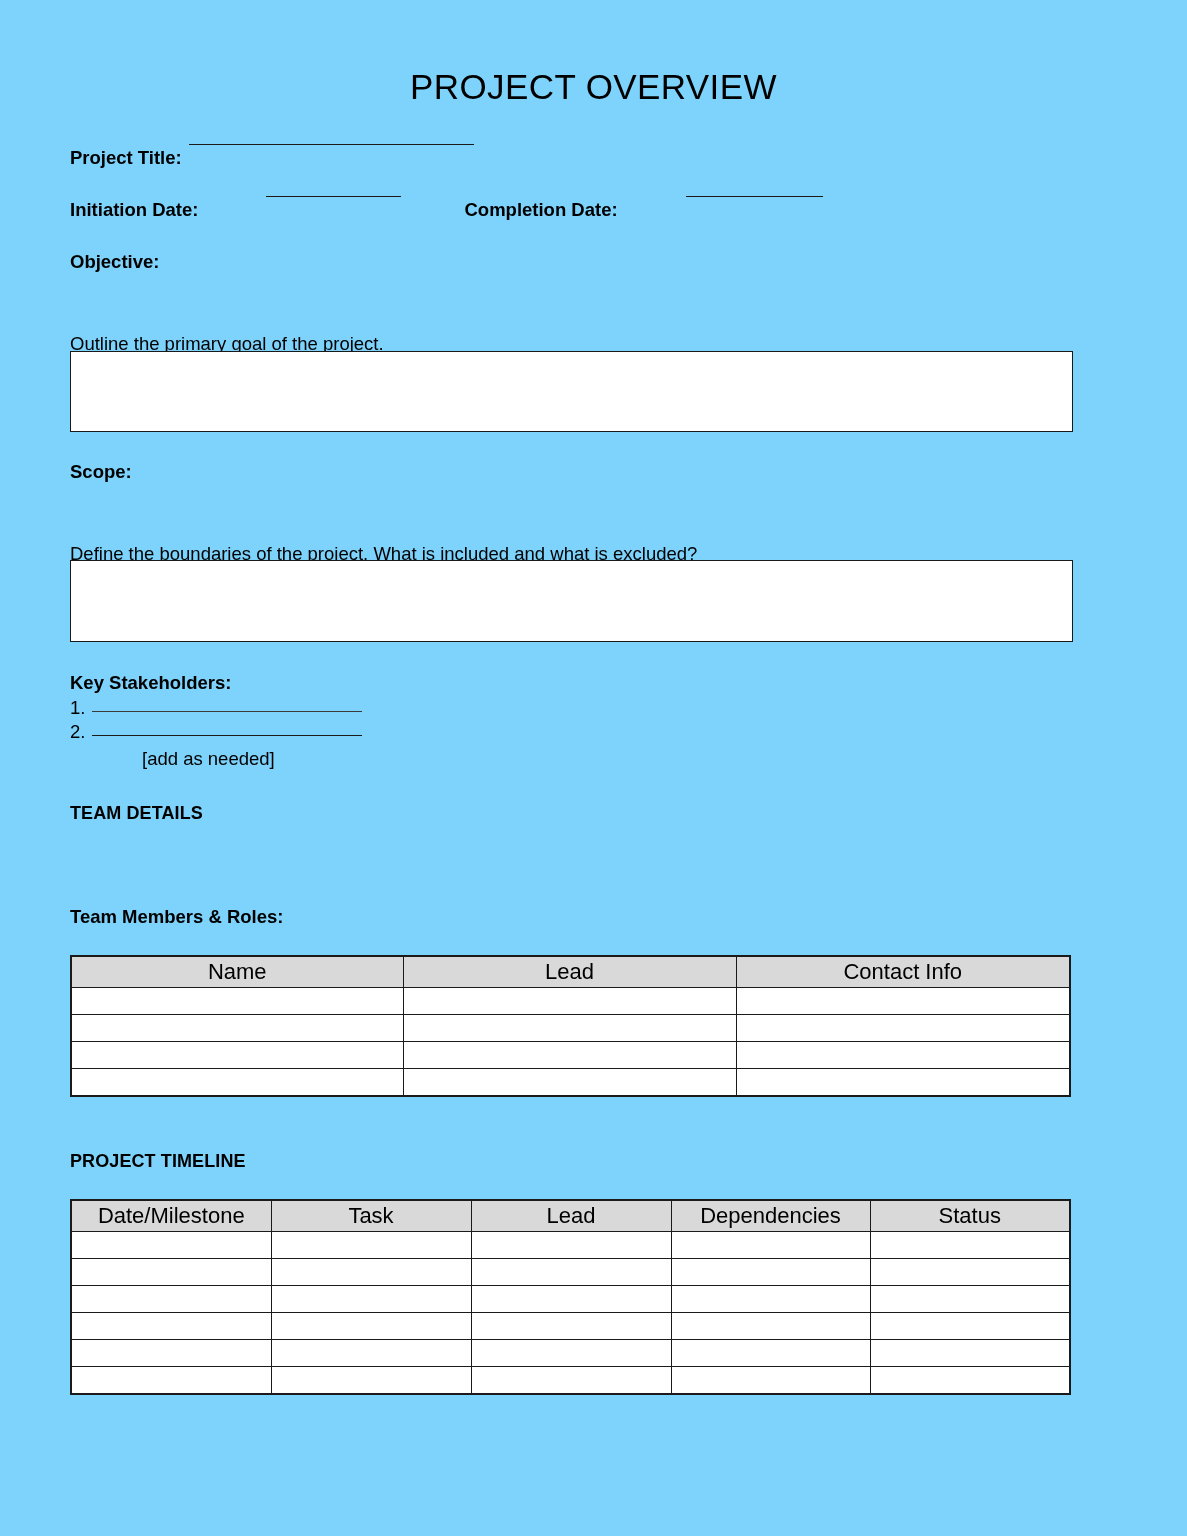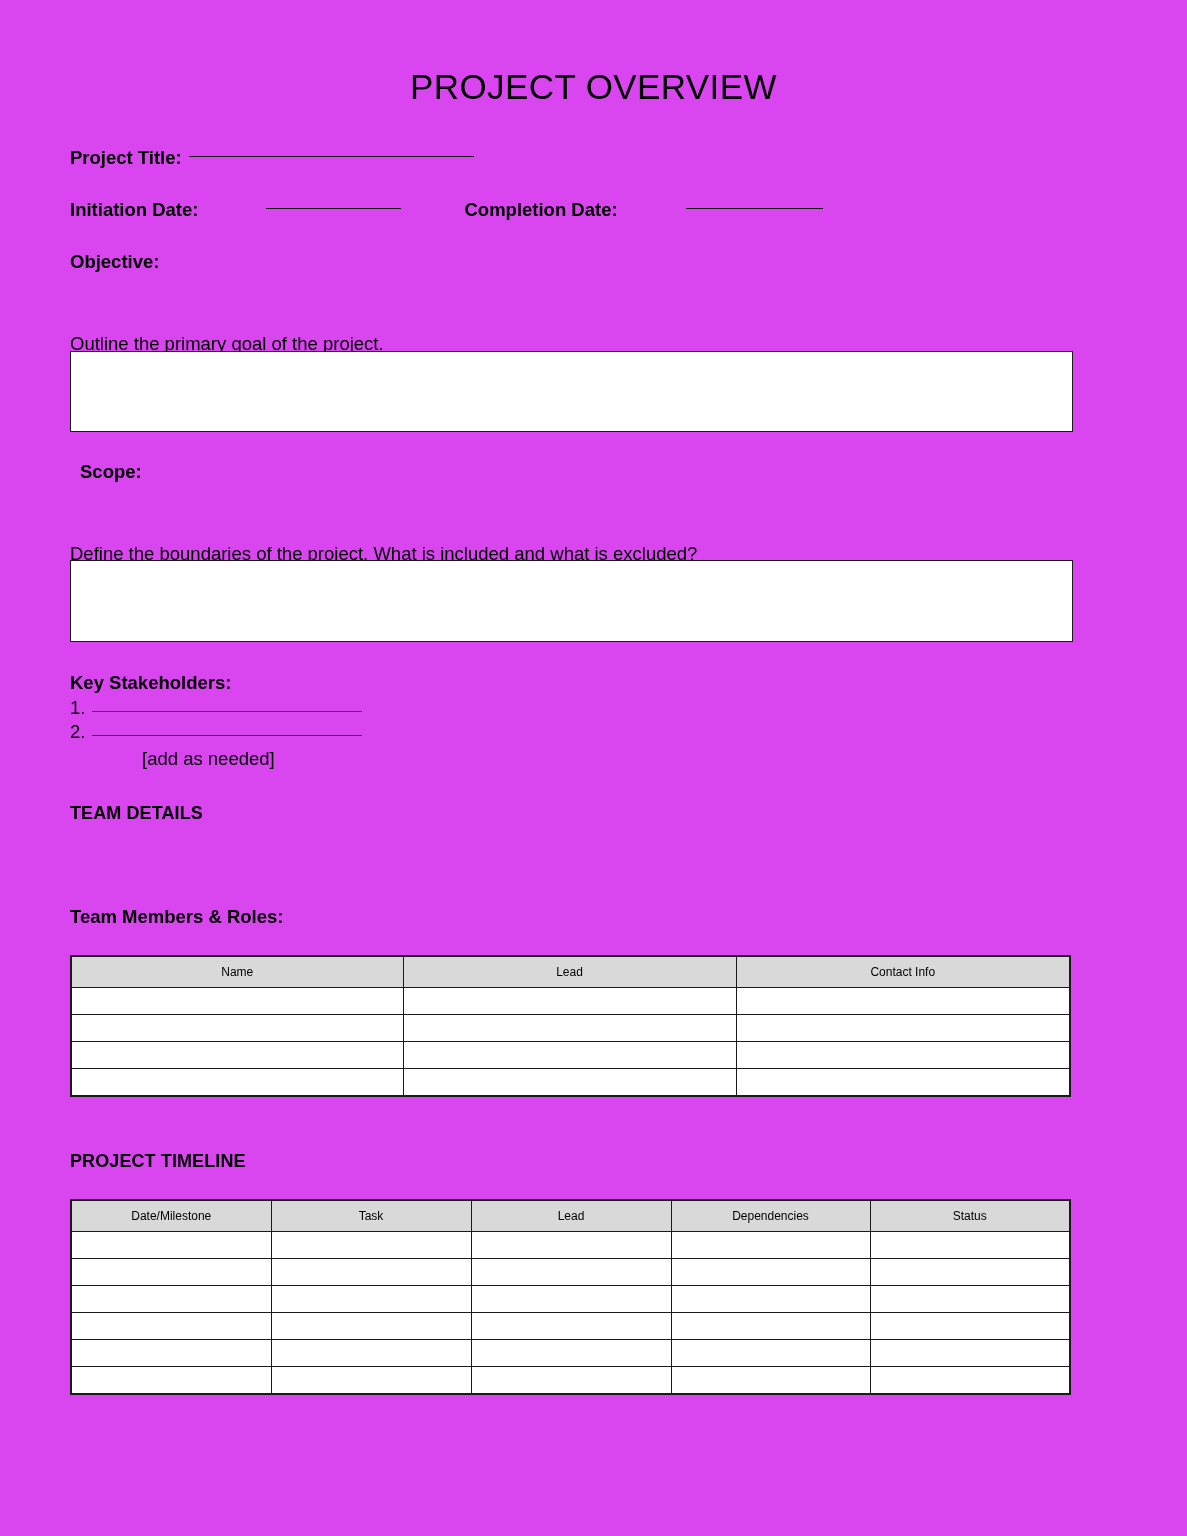--- a/index.html
+++ b/index.html
@@ -9,21 +9,21 @@
     background: #ffffff;
   }
   body {
     font-family: "Liberation Sans", sans-serif;
     color: #000000;
   }
   #page {
     position: relative;
     width: 1187px;
     height: 1536px;
-    background: #d946ef;
+    background: #7dd3fc;
     margin: 0 auto;
     overflow: hidden;
     box-sizing: border-box;
   }
 
   
   .doc-title {
     position: absolute;
     top: 66px;
     left: 0;
@@ -37,21 +37,21 @@
   }
 
   
   .line-row {
     position: absolute;
     left: 70px;
     font-size: 18.5px;
     line-height: 24px;
     white-space: nowrap;
     display: flex;
-    align-items: center;
+    align-items: flex-start;
   }
   .lbl-bold {
     font-weight: bold;
     font-size: 18.5px;
   }
   .lbl-norm {
     font-weight: normal;
     font-size: 18.5px;
     margin-top: 31px;
   }
@@ -115,21 +115,21 @@
     table-layout: fixed;
     background: #ffffff;
   }
   table.grid th,
   table.grid td {
     border: 1.4px solid #1a1a1a;
     padding: 0;
     margin: 0;
     text-align: center;
     font-weight: normal;
-    font-size: 12px;
+    font-size: 22px;
     color: #000;
     background: #ffffff;
   }
   table.grid th {
     background: #d9d9d9;
     height: 30px;
     line-height: 30px;
   }
   table.grid td {
     height: 26px;
@@ -164,21 +164,21 @@
   <div class="line-row" style="top:250px;">
     <span class="lbl-bold">Objective:</span>
   </div>
 
   <div class="line-row" style="top:301px;">
     <span class="lbl-norm">Outline the primary goal of the project.</span>
   </div>
 
   <div class="answer-box" style="top:351px; width:1003px; height:81px;"></div>
 
-  <div class="line-row" style="top:460px;margin-left:10px;">
+  <div class="line-row" style="top:460px;">
     <span class="lbl-bold">Scope:</span>
   </div>
 
   <div class="line-row" style="top:511px;">
     <span class="lbl-norm">Define the boundaries of the project. What is included and what is excluded?</span>
   </div>
 
   <div class="answer-box" style="top:560px; width:1003px; height:82px;"></div>
 
   <div class="line-row" style="top:671px;">

